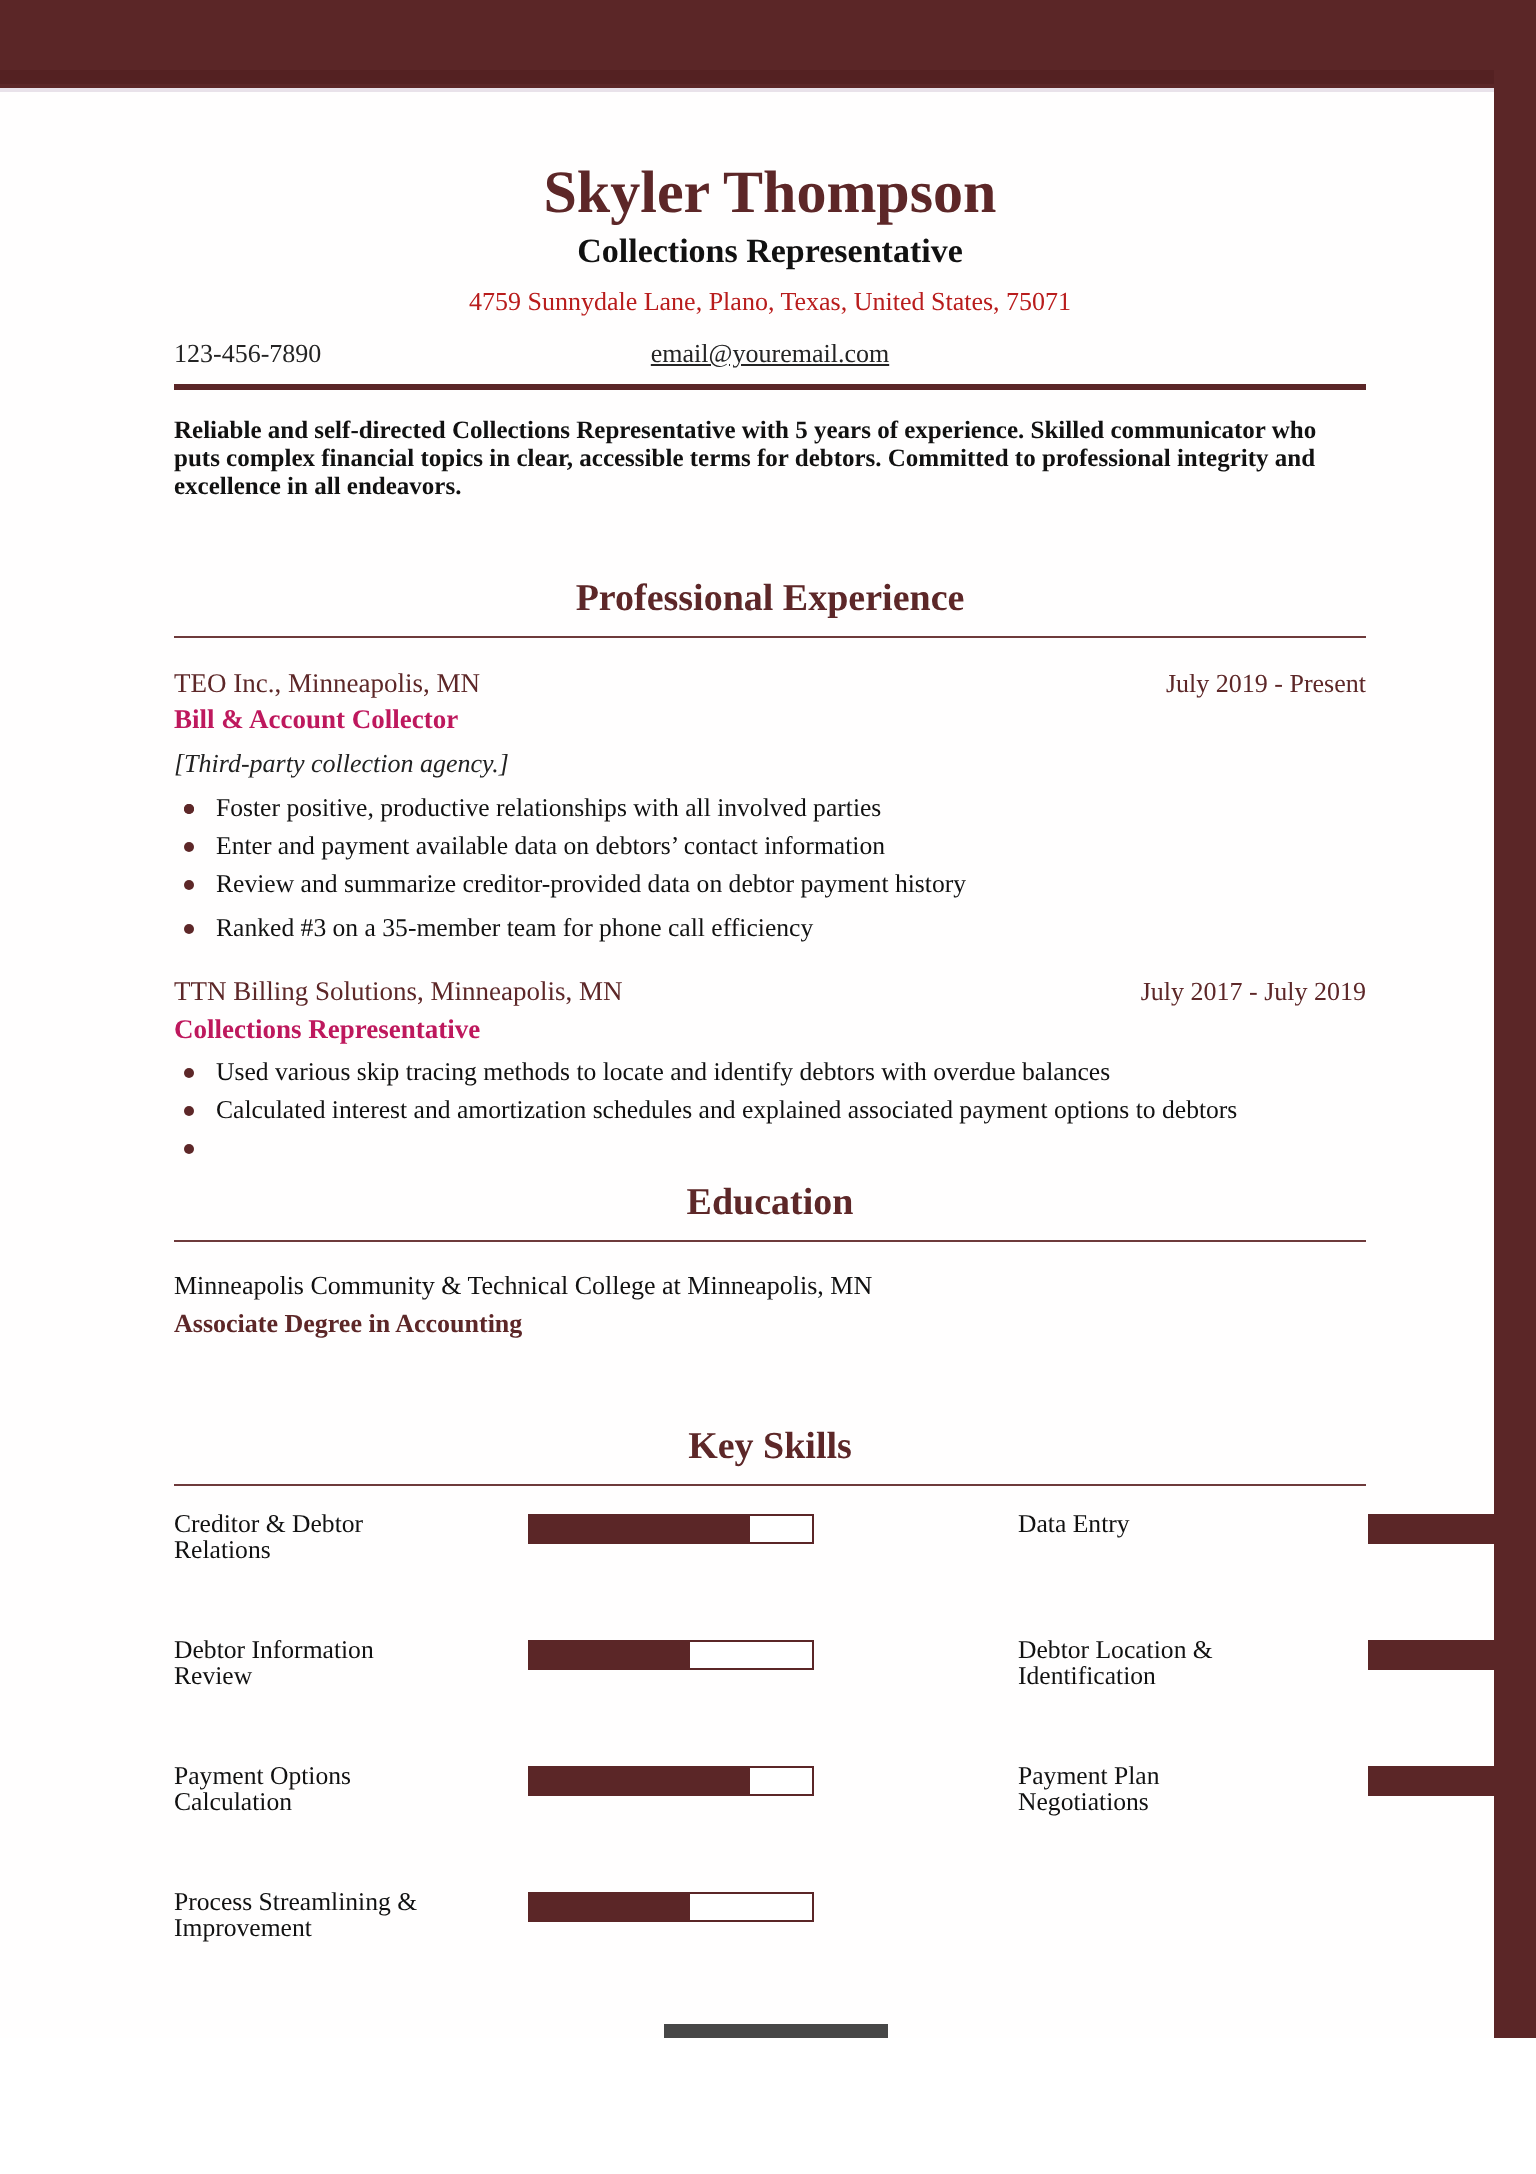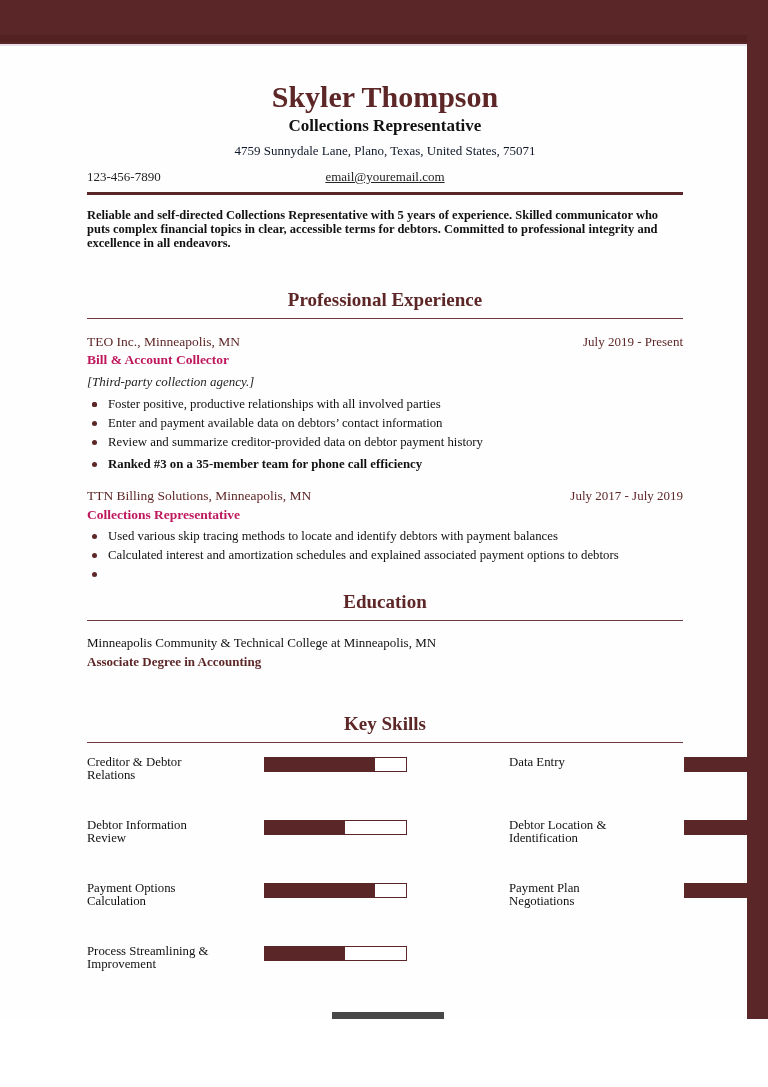--- a/index.html
+++ b/index.html
@@ -8,21 +8,21 @@
     font-family:"Liberation Serif", serif;overflow:hidden;
   }
   .top-bar{position:absolute;top:0;left:0;width:768px;height:44px;background:#5b2627;border-bottom:2px solid #e9e2ea;}
   .top-bar-inner{position:absolute;bottom:2px;left:0;width:100%;height:7px;background:#542122;}
   .right-bar{position:absolute;top:0;right:0;width:21px;height:1087px;background:#5b2627;}
   .footer-bar{position:absolute;left:332px;bottom:0;width:112px;height:7px;background:#474747;}
   .content{position:absolute;left:87px;top:44px;width:596px;color:#161616;}
 
   .name{margin-top:36px;text-align:center;font-size:30px;font-weight:bold;color:#5d2728;line-height:1.1;}
   .job-title{margin-top:3px;text-align:center;font-size:17px;font-weight:bold;color:#111111;line-height:1.2;}
-  .address{margin-top:7px;text-align:center;font-size:13px;color:#0f172a;line-height:1.2;}
+  .address{margin-top:7px;text-align:center;font-size:13px;color:#b91c1c;line-height:1.2;}
   .contact-row{position:relative;margin-top:10px;font-size:13px;color:#242424;height:17px;}
   .phone{position:absolute;left:0;top:0;}
   .email{position:absolute;left:50%;top:0;transform:translateX(-50%);text-decoration:underline;}
   .rule-thick{margin-top:6px;border-top:3px solid #5b2627;}
   .summary{margin-top:13px;font-size:12.5px;font-weight:bold;line-height:1.14;color:#111111;}
 
   .section-heading{text-align:center;font-size:19px;font-weight:bold;color:#5d2728;line-height:1.15;}
   .rule-thin{margin-top:7px;border-top:1px solid #6e3a3b;}
   .h-exp{margin-top:38px;}
   .h-edu{margin-top:26px;}
@@ -32,21 +32,21 @@
   .job2{margin-top:13px;}
   .job-head{display:flex;justify-content:space-between;align-items:baseline;line-height:1.3;}
   .company{font-size:13.5px;color:#5d2728;}
   .dates{font-size:13px;color:#5d2728;}
   .role{margin-top:1px;font-size:13.5px;font-weight:bold;color:#be185d;line-height:1.3;}
   .job-note{margin-top:5px;font-size:13px;font-style:italic;color:#222222;line-height:1.3;}
   ul.bullets{list-style:none;margin:4px 0 0 0;padding:0;}
   ul.bullets li{position:relative;padding-left:21px;font-size:12.8px;line-height:19px;color:#111111;}
   .dot{position:absolute;left:5px;top:7px;width:5px;height:5px;border-radius:50%;background:#5d2728;}
   .highlight-label{margin-top:2px;font-size:13px;font-weight:bold;color:#111111;line-height:1.3;}
-  ul.highlights{margin-top:3px;font-weight:bold;}
+  ul.highlights{margin-top:3px;}
 
   .school{margin-top:14px;font-size:13px;color:#111111;line-height:1.3;}
   .degree{margin-top:2px;font-size:13px;font-weight:bold;color:#5d2728;line-height:1.3;}
 
   .skills-grid{margin-top:13px;display:grid;grid-template-columns:141px 143px 30px 139px 143px;row-gap:6px;align-items:start;gap:36px;}
   .skill-label{font-size:12.8px;line-height:13.5px;color:#111111;padding-right:14px;box-sizing:border-box;}
   .skill-bar{height:13px;border:1px solid #5b2627;background:#ffffff;margin-top:1px;}
   .skill-fill{height:100%;background:#5b2627;}
   .spacer{width:30px;}
 </style>
@@ -93,21 +93,21 @@
       </ul>
     </div>
 
     <div class="job job2">
       <div class="job-head">
         <span class="company">TTN Billing Solutions, Minneapolis, MN</span>
         <span class="dates">July 2017 - July 2019</span>
       </div>
       <div class="role">Collections Representative</div>
       <ul class="bullets">
-        <li><span class="dot"></span><span>Used various skip tracing methods to locate and identify debtors with payment balances</span></li>
+        <li><span class="dot"></span><span>Used various skip tracing methods to locate and identify debtors with overdue balances</span></li>
         <li><span class="dot"></span><span>Calculated interest and amortization schedules and explained associated payment options to debtors</span></li>
         <li><span class="dot"></span></li>
       </ul>
     </div>
 
     <div class="section-heading h-edu">Education</div>
     <div class="rule-thin"></div>
     <div class="school">Minneapolis Community &amp; Technical College at Minneapolis, MN</div>
     <div class="degree">Associate Degree in Accounting</div>
 

